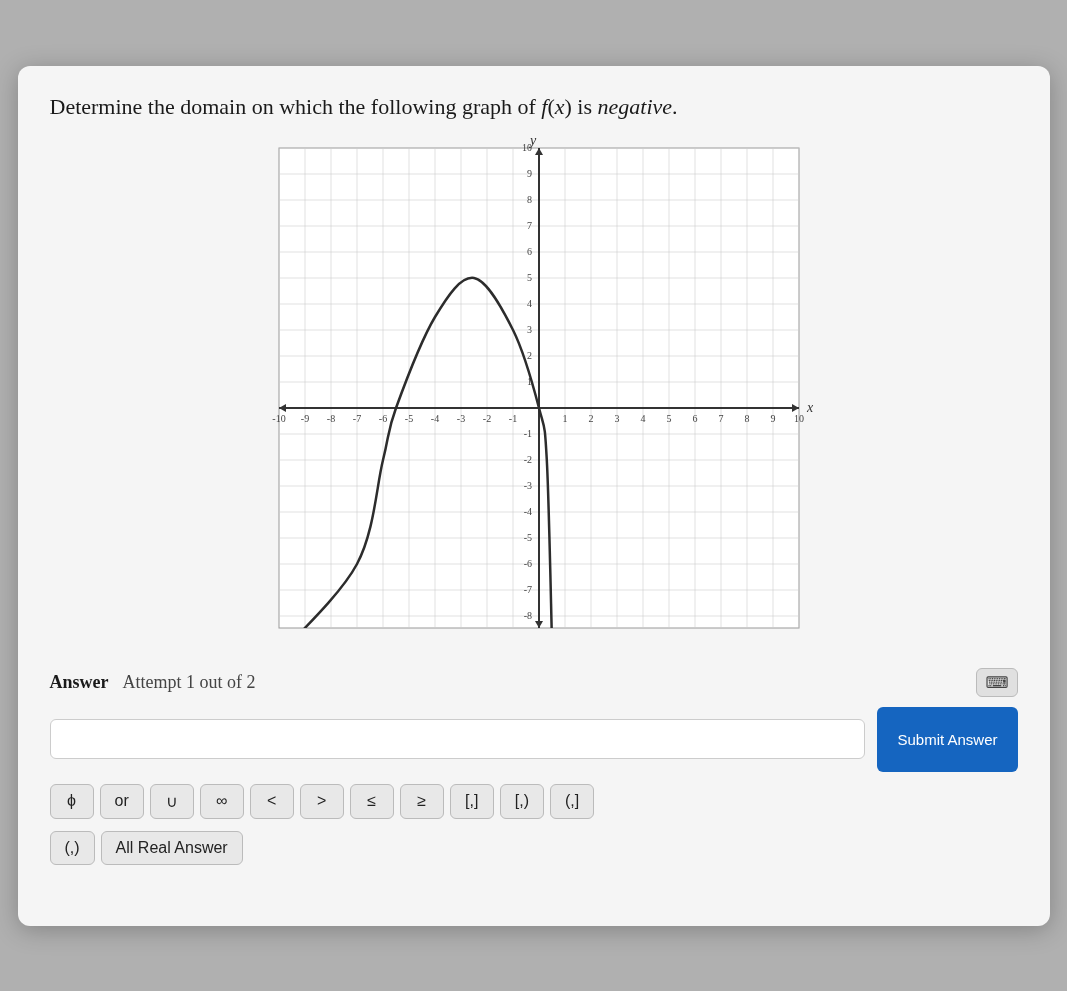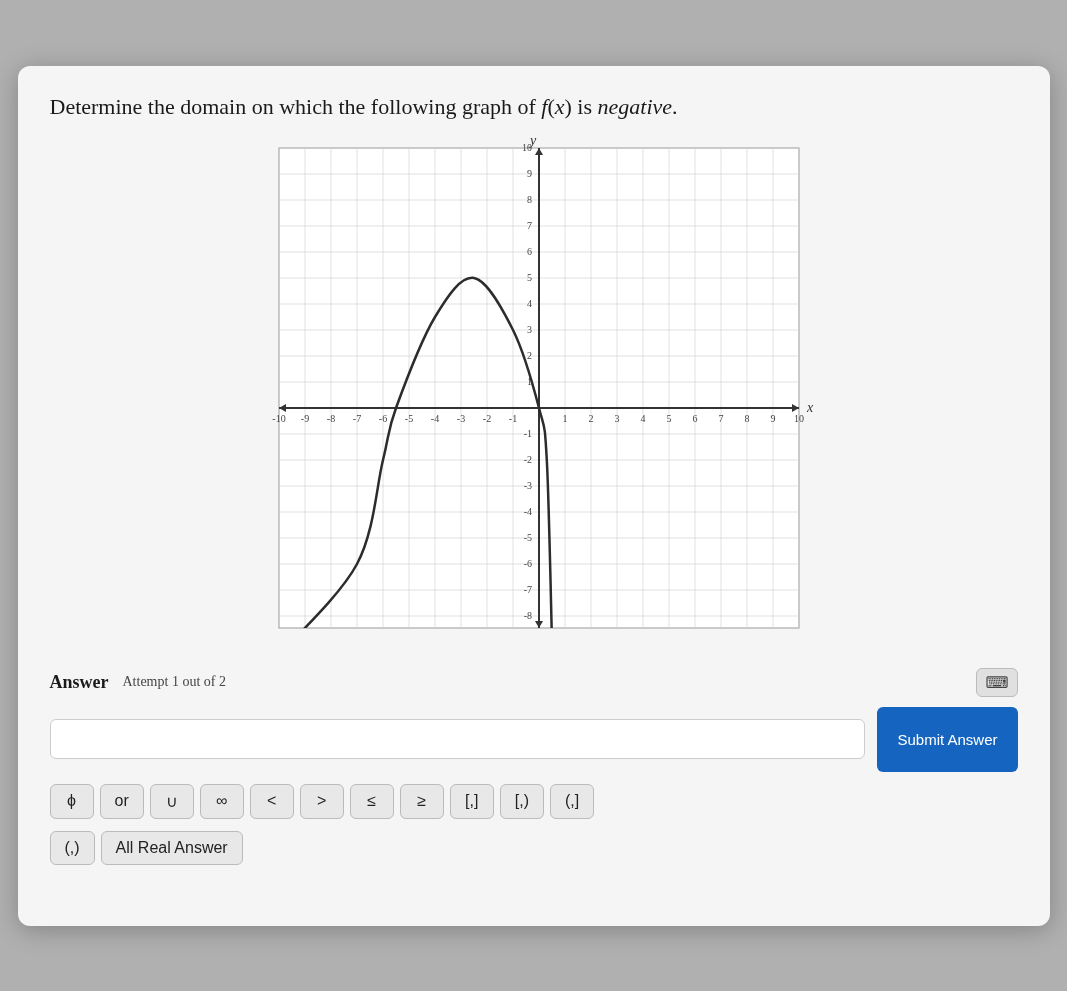--- a/index.html
+++ b/index.html
@@ -45,21 +45,21 @@
       display: flex;
       align-items: center;
       gap: 14px;
     }
     .answer-label {
       font-size: 18px;
       font-weight: bold;
       color: #1a1a1a;
     }
     .attempt-label {
-      font-size: 14px;
+      font-size: 18px;
       color: #444;
     }
     .keyboard-icon-btn {
       margin-left: auto;
       background: #e0e0e0;
       border: 1px solid #bbb;
       border-radius: 6px;
       padding: 4px 8px;
       cursor: pointer;
       font-size: 16px;

